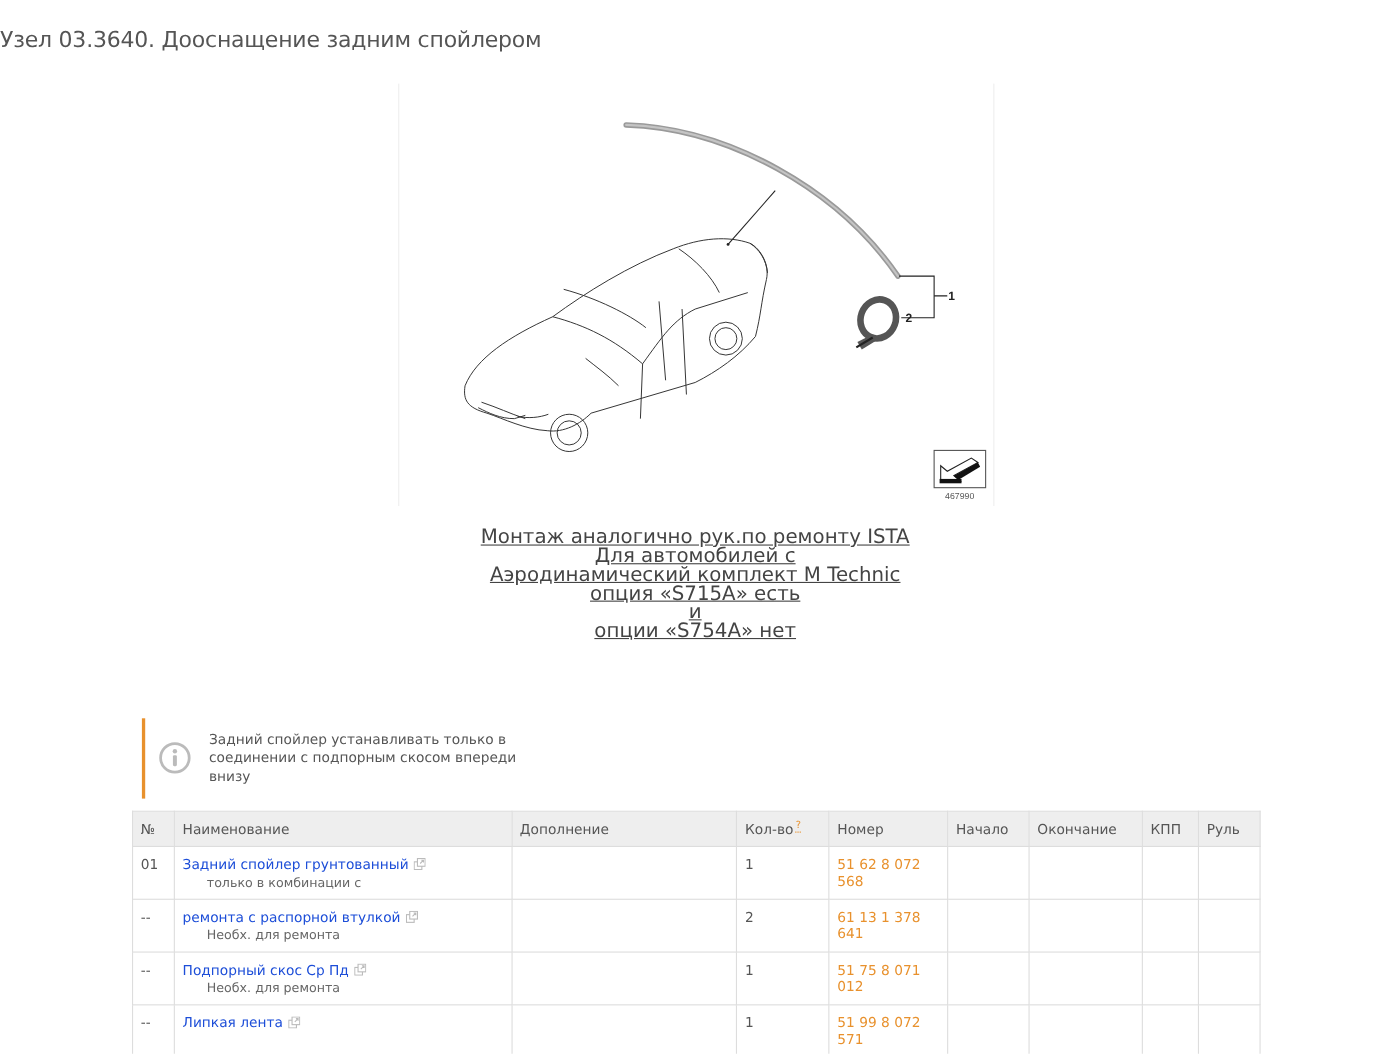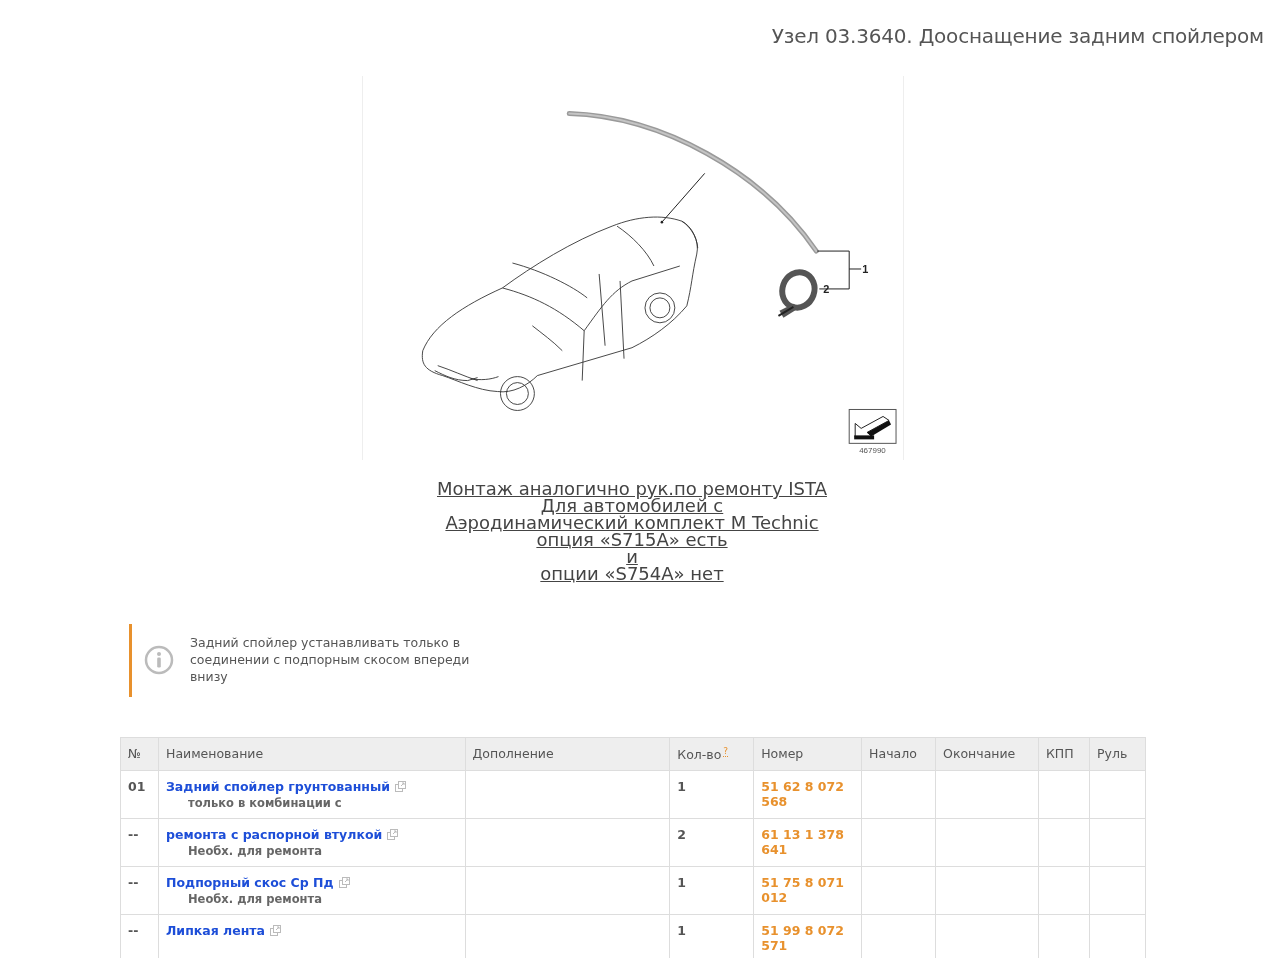--- a/index.html
+++ b/index.html
@@ -5,53 +5,52 @@
   * { box-sizing: border-box; }
   html, body { margin: 0; padding: 0; background: #ffffff; }
   body {
     width: 1264px; height: 958px; overflow: hidden;
     font-family: "DejaVu Sans", "Liberation Sans", sans-serif;
     color: #444;
     position: relative;
   }
   .page-title {
     position: absolute; top: 11px; left: 0; width: 1264px;
-    text-align: right; font-size: 20px; color: #555; font-weight: normal;
+    text-align: left; font-size: 20px; color: #555; font-weight: normal;
     letter-spacing: -0.2px;
   }
   .diagram {
     position: absolute; left: 362px; top: 76px; width: 542px; height: 384px;
     border-left: 1px solid #eee; border-right: 1px solid #eee;
     background: #fff;
   }
   .diagram svg { width: 100%; height: 100%; display: block; }
   .notes {
     position: absolute; top: 480px; left: 0; width: 1264px;
     text-align: center; font-size: 18px; line-height: 17px; color: #444; text-decoration: underline;
   }
   .notes div { white-space: nowrap; }
   .info-box {
-    position: absolute; left: 129px; top: 624px; width: 360px; height: 73px;
+    position: absolute; left: 129px; top: 653px; width: 360px; height: 73px;
     border-left: 3px solid #e8912d;
   }
   .info-icon {
     position: absolute; left: 11px; top: 20px; width: 32px; height: 32px;
   }
   .info-text {
     position: absolute; left: 58px; top: 10px; width: 300px;
     font-size: 12.5px; line-height: 17px; color: #555;
   }
   table.parts {
     position: absolute; left: 120px; top: 737px; width: 1026px;
     border-collapse: collapse; font-size: 12.5px;
   }
   table.parts th, table.parts td {
     border: 1px solid #ddd; text-align: left; vertical-align: top;
     padding: 8px 7px;
-    font-weight: bold;
   }
   table.parts th {
     background: #eeeeee; font-weight: normal; color: #555; height: 32px; padding-top: 8px;
   }
   table.parts td { color: #555; height: 45px; }
   table.parts tr.last td { height: 32px; }
   .qmark {
     color: #e8912d; font-size: 9px; vertical-align: super;
     border-bottom: 1px dotted #e8912d; margin-left: 2px; cursor: help;
   }

